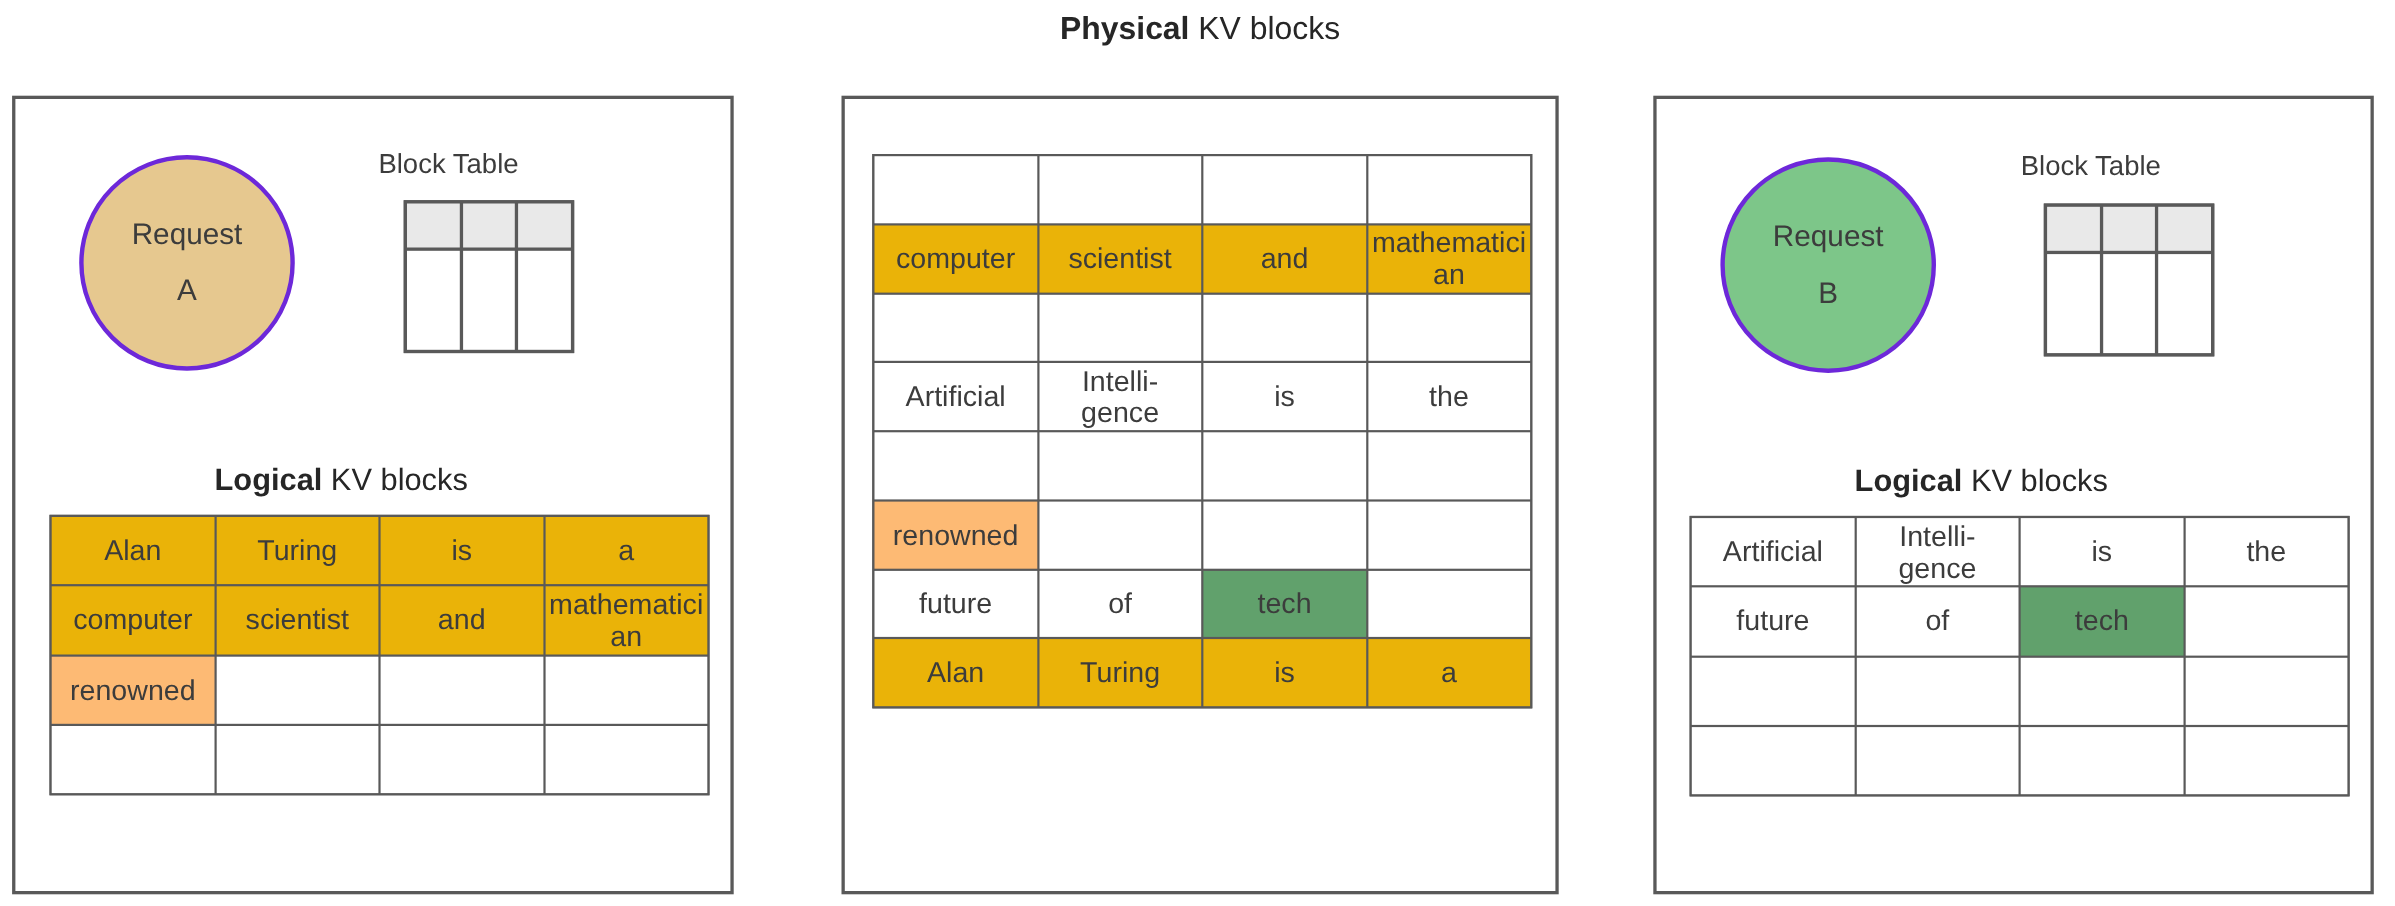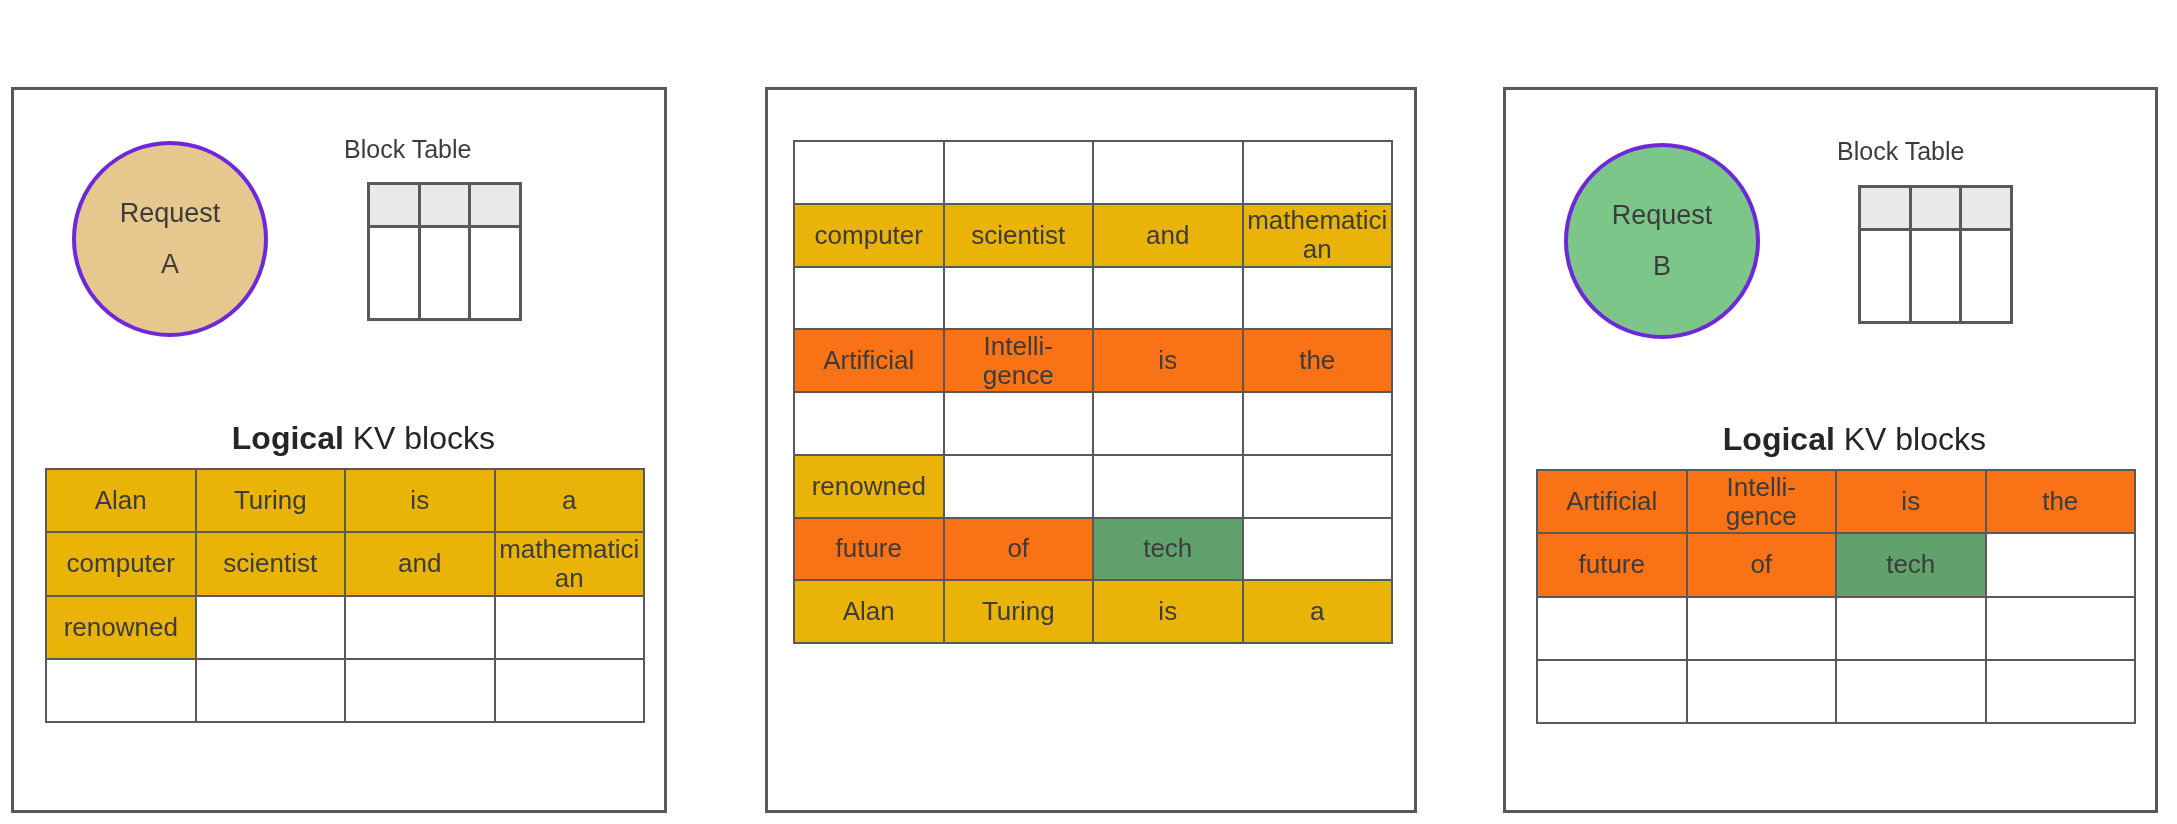--- a/index.html
+++ b/index.html
@@ -27,47 +27,50 @@
   .panel-right .block-label{left:331px;top:47px;}
 
   .mini{position:absolute;width:155px;height:139px;box-sizing:border-box;
     display:grid;grid-template-columns:1fr 1fr 1fr;grid-template-rows:40px 1fr;
     gap:3px;background:#595959;border:3px solid #595959;}
   .mini div{background:#fff;}
   .mini div.hdr{background:#e9e9e9;}
   .panel-left .mini{left:353px;top:92px;}
   .panel-right .mini{left:352px;top:95px;}
 
-  .logical-title{position:absolute;width:300px;text-align:right;font-size:32px;color:#262626;}
+  .logical-title{position:absolute;width:300px;text-align:left;font-size:28px;color:#262626;}
   .logical-title .bold{font-weight:bold;}
   .panel-left .logical-title{left:181px;top:330px;}
   .panel-right .logical-title{left:180px;top:331px;}
 
   .kv{position:absolute;display:grid;grid-template-columns:repeat(4,1fr);
     gap:2px;background:#595959;border:2px solid #595959;box-sizing:border-box;}
   .kv-4rows{width:600px;height:255px;grid-template-rows:repeat(4,1fr);}
   .kv-8rows{width:600px;height:504px;grid-template-rows:repeat(8,1fr);}
   .panel-left .kv{left:31px;top:378px;}
   .panel-mid .kv{left:25px;top:50px;}
   .panel-right .kv{left:30px;top:379px;}
 
   .cell{background:#fff;display:flex;align-items:center;justify-content:center;
     text-align:center;font-size:26px;line-height:1.12;color:#3c3c3c;
     overflow:hidden;white-space:pre-line;word-break:break-all;}
   .c-tan{background:#eab308;}
-  .c-dtan{background:#eab308;}
-  .c-green{background:#f97316;}
+  .c-dtan{background:#fdba74;}
+  .c-green{background:#ffffff;}
   .c-dgreen{background:#61a16c;}
   .c-white{background:#fff;}
 </style>
 </head>
 <body>
 
 <div class="canvas">
 
+  <div class="page-title">
+    <span class="bold">Physical</span><span> KV blocks</span>
+  </div>
 
   <div class="panel panel-left">
     <div class="circle circle-tan">
       <span>Request</span>
       <span>A</span>
     </div>
     <div class="block-label">Block Table</div>
     <div class="mini">
       <div class="hdr"></div>
       <div class="hdr"></div>

